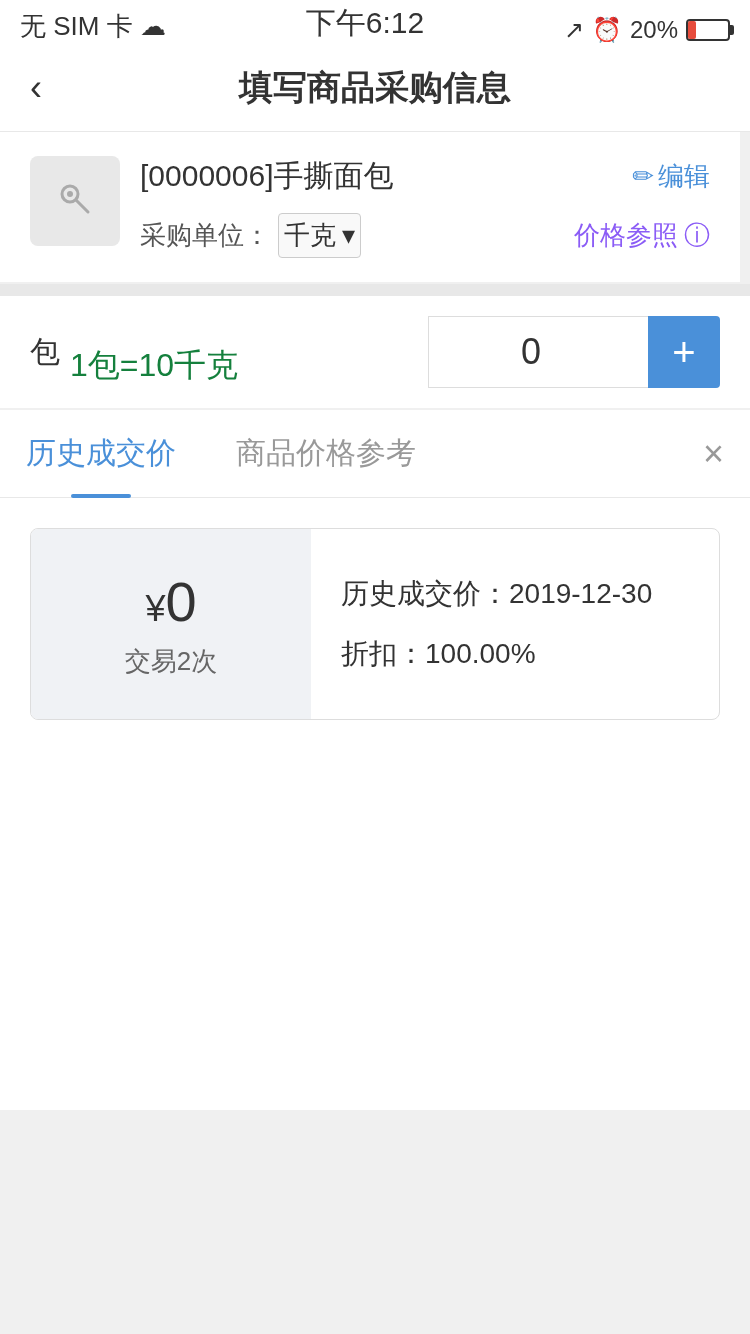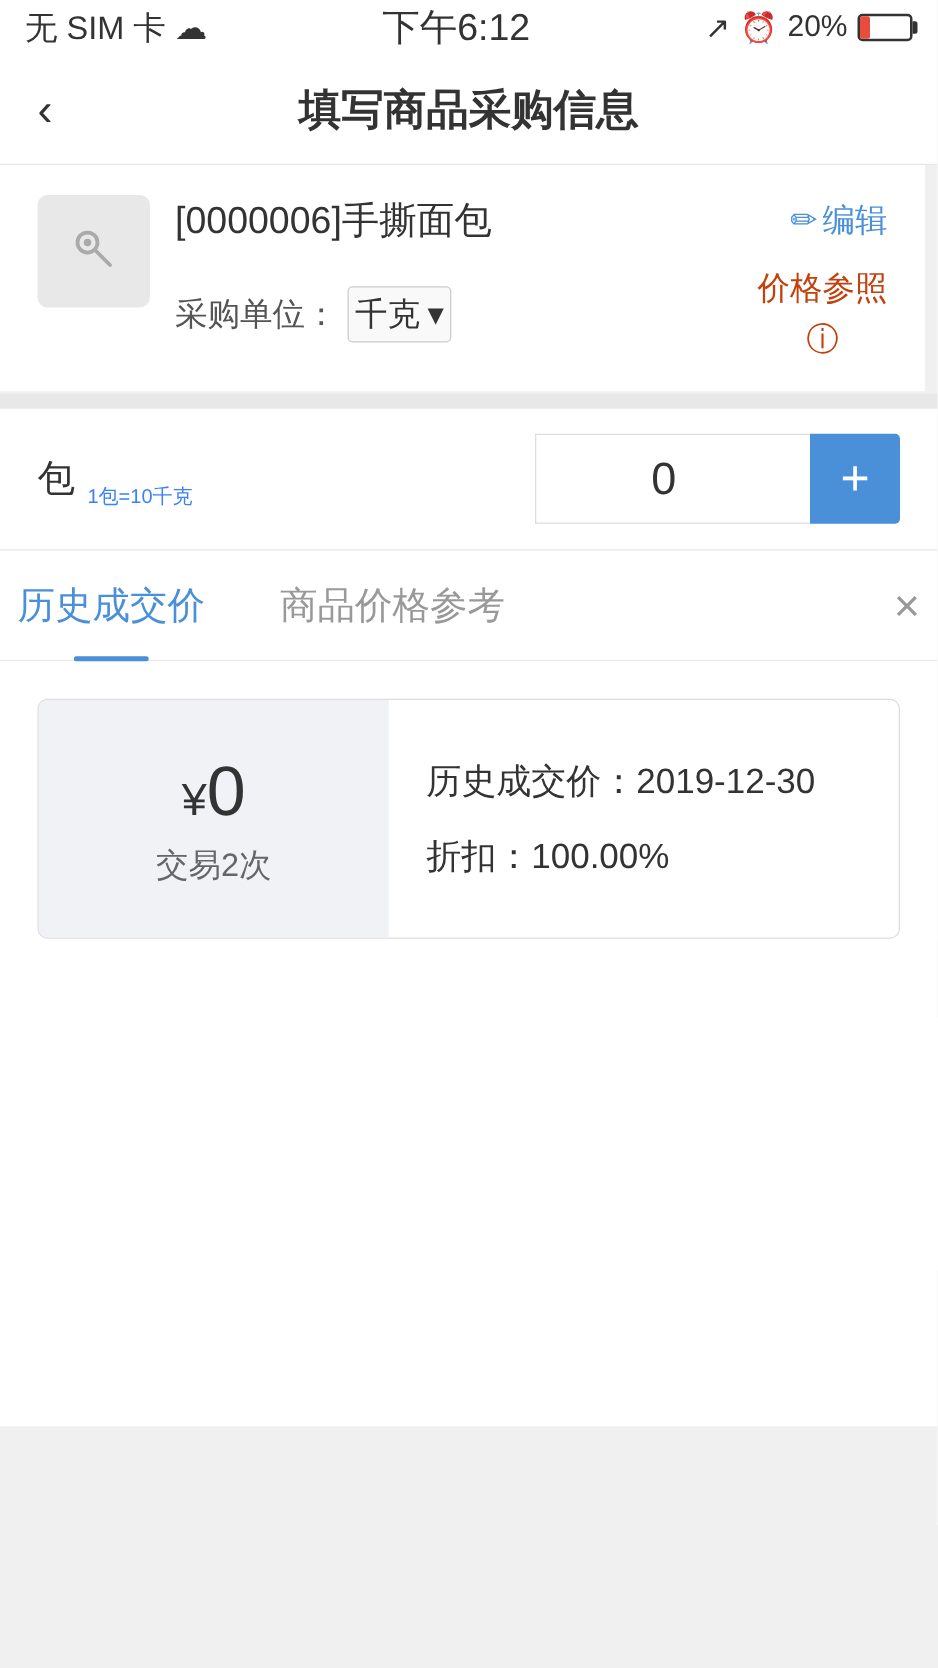--- a/index.html
+++ b/index.html
@@ -12,21 +12,21 @@
       font-size: 28px;
       color: #333;
     }
 
     
     .status-bar {
       width: 750px;
       height: 44px;
       background: #fff;
       display: flex;
-      align-items: center;
+      align-items: flex-end;
       justify-content: space-between;
       padding: 0 20px;
       font-size: 26px;
       font-weight: 500;
     }
     .status-left { display: flex; align-items: center; gap: 10px; }
     .status-center { font-size: 30px; font-weight: 500; }
     .status-right { display: flex; align-items: center; gap: 8px; font-size: 24px; }
     .battery-icon {
       width: 44px;
@@ -144,26 +144,25 @@
       font-size: 26px;
       color: #333;
       background: #f9f9f9;
       display: flex;
       align-items: center;
       gap: 6px;
       cursor: pointer;
     }
     .price-ref {
       font-size: 26px;
-      color: #c2410c;
+      color: #8b5cf6;
       display: flex;
       align-items: center;
       gap: 6px;
       cursor: pointer;
-      flex-direction: column;
     }
 
     
     .divider-bar {
       width: 750px;
       height: 12px;
       background: #e8e8e8;
     }
 
     
@@ -180,22 +179,22 @@
       display: flex;
       align-items: center;
       gap: 10px;
     }
     .qty-unit-big {
       font-size: 30px;
       color: #333;
       font-weight: 500;
     }
     .qty-convert {
-      font-size: 16px;
-      color: #3b82f6;
+      font-size: 32px;
+      color: #15803d;
       margin-top: 28px;
     }
     .qty-input-group {
       display: flex;
       align-items: center;
       gap: 0;
     }
     .qty-input {
       width: 220px;
       height: 72px;
@@ -221,21 +220,21 @@
     }
 
     
     .tabs-bar {
       width: 750px;
       background: #fff;
       display: flex;
       align-items: center;
       justify-content: space-between;
       border-bottom: 1px solid #e8e8e8;
-      padding: 0 14px;
+      padding: 0 26px;
       height: 88px;
     }
     .tabs-group {
       display: flex;
       align-items: center;
       gap: 60px;
     }
     .tab-item {
       height: 88px;
       display: flex;

